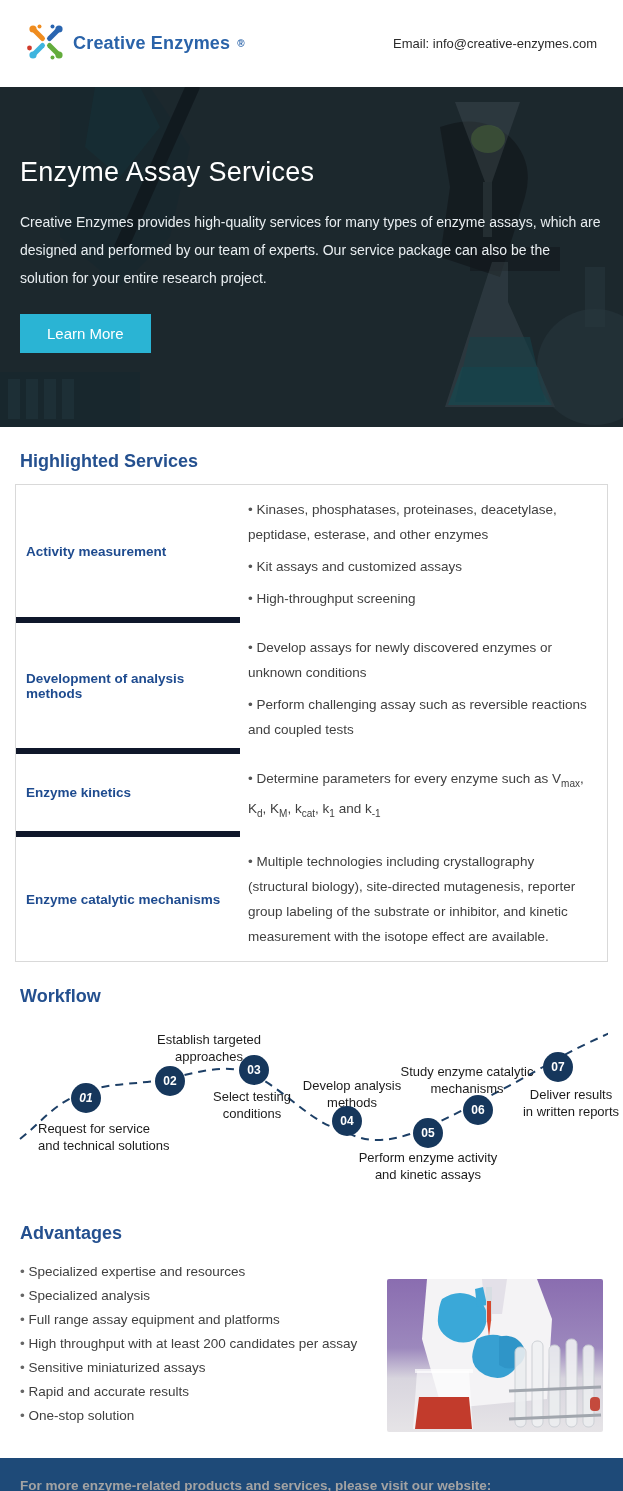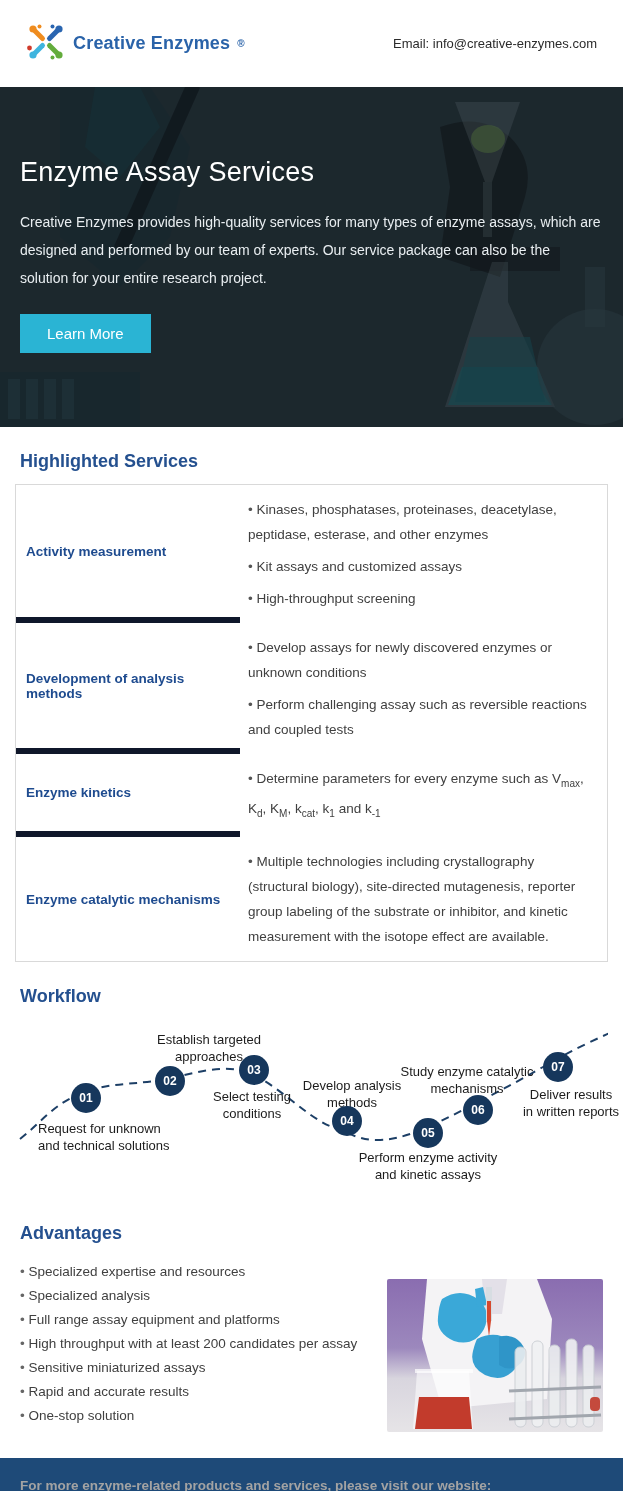--- a/index.html
+++ b/index.html
@@ -35,21 +35,21 @@
   .svc-bullet { font-size:13.5px; color:#404040; line-height:25px; margin:7px 0; }
   .svc-bullet::before { content:"• "; color:#555; }
   .svc-bullet sub { font-size:10px; }
 
   
   .wf-diagram { position:relative; height:180px; margin-top:4px; }
   .wf-path { position:absolute; inset:0; }
   .wf-step { position:absolute; width:30px; height:30px; border-radius:50%; background:#16375c; color:#fff; font-size:12px; font-weight:bold; display:flex; align-items:center; justify-content:center; z-index:2; }
   .wf-label { position:absolute; font-size:13px; color:#1c1c1c; line-height:17px; text-align:center; transform:translateX(-50%); white-space:nowrap; z-index:1; }
   .wf-label.left-align { transform:none; text-align:left; }
-  .s1{left:56px;top:64px;} .s2{left:140px;top:47px;} .s3{left:224px;top:36px;}
+  .s1{left:56px;top:64px;font-style:italic;} .s2{left:140px;top:47px;} .s3{left:224px;top:36px;}
   .s4{left:317px;top:87px;} .s5{left:398px;top:99px;} .s6{left:448px;top:76px;} .s7{left:528px;top:33px;}
   .l1{left:23px;top:101px;} .l2{left:152px;top:12px;margin-left:42px;} .l3{left:237px;top:69px;} .l4{left:337px;top:58px;}
   .l5{left:413px;top:130px;} .l6{left:452px;top:44px;} .l7{left:556px;top:67px;}
 
   
   .adv-wrap { display:flex; justify-content:space-between; align-items:flex-end; padding:4px 5px 0 5px; }
   .adv-list { list-style:none; margin-top:4px; }
   .adv-item { font-size:13.5px; color:#404040; margin-bottom:9px; }
   .adv-item::before { content:"•  "; color:#666; }
   .adv-photo { width:216px; height:153px; flex:0 0 216px; border-radius:2px; overflow:hidden; }
@@ -167,21 +167,21 @@
         <path d="M 20 120 C 38 106, 50 90, 71 79 C 100 64, 125 66, 155 62 C 183 58, 212 46, 239 51 C 272 58, 302 96, 332 108 C 348 114, 360 121, 377 121 C 392 121, 401 118, 413 114 C 432 107, 445 100, 463 91 C 492 76, 515 64, 543 48 C 568 33, 592 22, 614 12" fill="none" stroke="#1d3f66" stroke-width="2" stroke-dasharray="8 6"></path>
       </svg>
       <div class="wf-step s1">01</div>
       <div class="wf-step s2">02</div>
       <div class="wf-step s3">03</div>
       <div class="wf-step s4">04</div>
       <div class="wf-step s5">05</div>
       <div class="wf-step s6">06</div>
       <div class="wf-step s7">07</div>
       <div class="wf-label left-align l1">
-          <div>Request for unknown</div>
+          <div>Request for service</div>
           <div>and technical solutions</div>
         </div>
       <div class="wf-label l2">
           <div>Establish targeted</div>
           <div>approaches</div>
         </div>
       <div class="wf-label l3">
           <div>Select testing</div>
           <div>conditions</div>
         </div>

